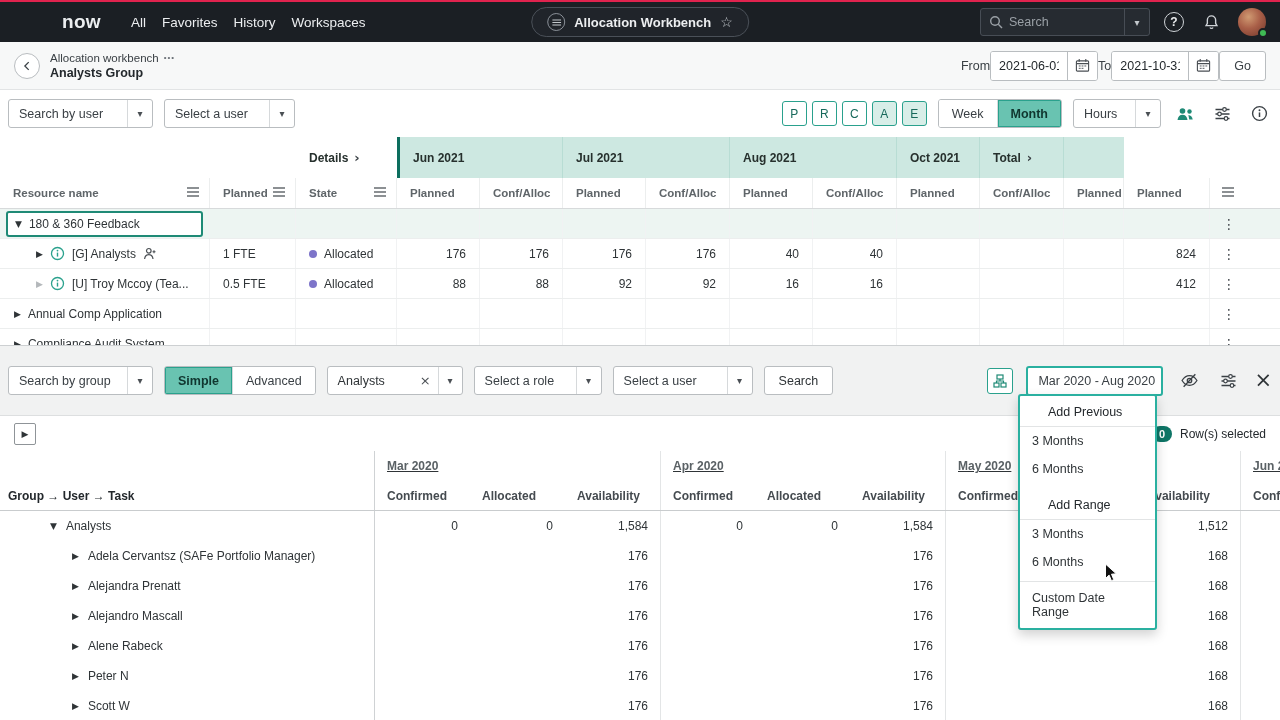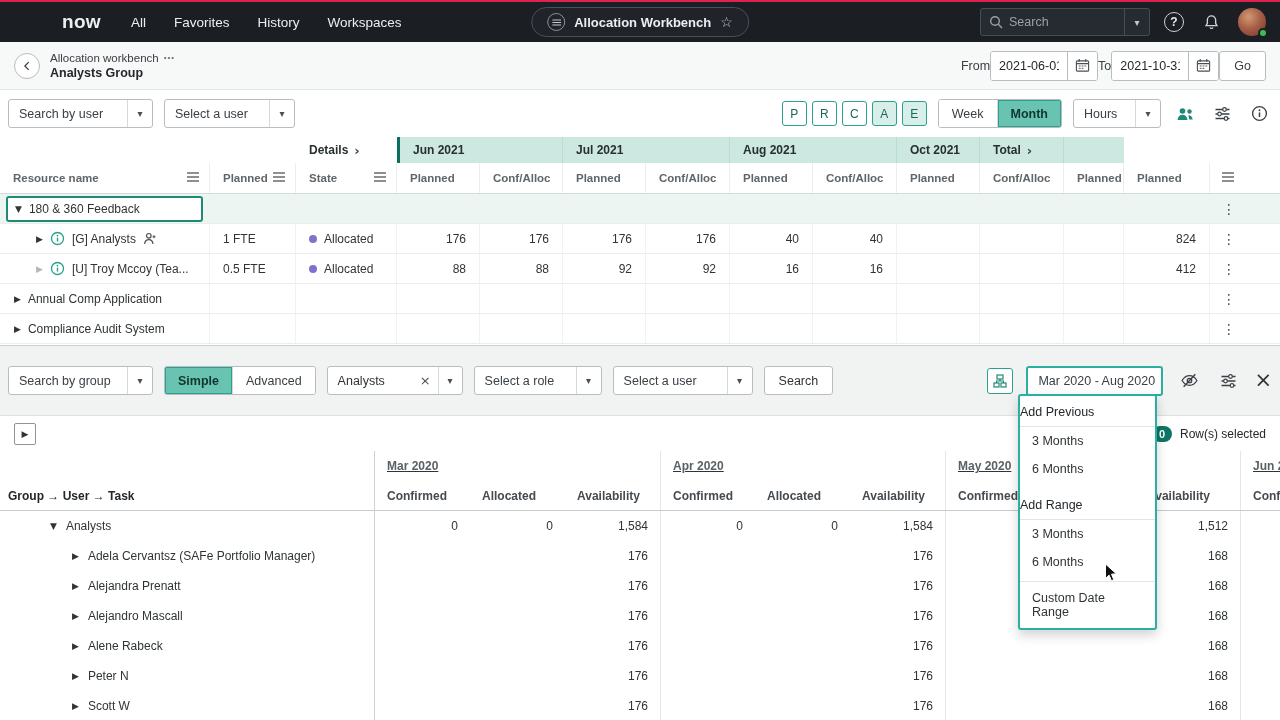--- a/index.html
+++ b/index.html
@@ -4,21 +4,21 @@
 <style>
   * { margin:0; padding:0; box-sizing:border-box; }
   html,body { width:1280px; height:720px; overflow:hidden; }
   body { font-family:"Liberation Sans","DejaVu Sans",sans-serif; font-size:12.5px; color:#2f3437; background:#fff; position:relative; }
   .glyph { font-family:"DejaVu Sans",sans-serif; }
 
   
   .redline { height:2px; background:#e0234e; }
   .topnav { height:40px; background:#1b1f24; color:#eceef0; display:flex; align-items:center; padding:0 14px; position:relative; }
   .logo { font-weight:bold; font-size:19px; margin-right:30px; letter-spacing:.3px;margin-left:48px; }
-  .nav-menus { display:flex; gap:28px; font-size:13.5px; }
+  .nav-menus { display:flex; gap:16px; font-size:13.5px; }
   .nav-item { cursor:default; }
   .title-pill { position:absolute; left:50%; top:5px; transform:translateX(-50%); height:30px; display:flex; align-items:center; gap:9px; border:1px solid #4a5058; border-radius:16px; padding:0 15px; background:#20242a; }
   .pill-circle { width:18px; height:18px; border:1px solid #8a9098; border-radius:50%; display:flex; align-items:center; justify-content:center; }
   .pill-title { font-weight:bold; font-size:13px; white-space:nowrap; }
   .pill-star { color:#c3c8cc; font-size:14px; }
   .nav-right { margin-left:auto; display:flex; align-items:center; gap:14px; }
   .nav-search { display:flex; align-items:center; height:28px; width:170px; background:#262b31; border:1px solid #474d55; border-radius:3px; overflow:hidden; }
   .nav-search svg { margin:0 6px 0 8px; flex:0 0 auto; }
   .nav-search input { flex:1; min-width:0; background:transparent; border:0; outline:none; color:#e8eaec; font-size:12.5px; font-family:inherit; }
   .nav-search input::placeholder { color:#9aa0a6; }
@@ -52,21 +52,21 @@
   .filterbar1 { position:absolute; top:90px; left:0; right:0; height:47px; background:#fff; display:flex; align-items:center; padding:0 8px; gap:11px; }
   .fb1-right { margin-left:auto; display:flex; align-items:center; gap:11px; }
   .letters { display:flex; gap:5px; }
   .letter { width:25px; height:25px; border:1px solid #2aa18d; border-radius:3px; background:#fff; color:#17695b; font-size:12px; display:flex; align-items:center; justify-content:center; }
   .letter.fill { background:#d8eee8; }
   .icbtn { width:26px; height:26px; display:flex; align-items:center; justify-content:center; }
 
   
   .toptable { position:absolute; top:137px; left:0; right:0; height:208px; font-size:12px; background:#fff; }
   .tt-grid { display:grid; grid-template-columns:210px 86px 101px 83px 83px 83px 84px 83px 84px 83px 84px 60px 86px 1fr; }
-  .tt-group { height:26px; }
+  .tt-group { height:41px; }
   .tt-group > div { display:flex; align-items:center; }
   .gcell { font-weight:bold; font-size:12px; color:#26302d; padding-left:13px; white-space:nowrap; }
   .teal { background:#cde8e1; border-right:1px solid #b8ddd4; }
   .teal:last-child { border-right:0; }
   .jun-start { border-left:3px solid #0c6e5e; }
   .chev { color:#3a4045; margin-left:6px; font-size:13px; }
   .tt-head { height:31px; border-bottom:1px solid #d7dadb; }
   .tt-head > div { display:flex; align-items:center; padding:0 10px 0 13px; font-weight:bold; font-size:11.5px; color:#5f6569; border-right:1px solid #eceeee; white-space:nowrap; overflow:hidden; }
   .hmenu { margin-left:auto; flex:0 0 auto; }
   .tt-row { height:30px; border-bottom:1px solid #eceeee; }
@@ -111,21 +111,21 @@
   .gstart { border-left:1px solid #e3e5e6; }
   .bt-row { height:30px; }
   .bt-row > div { display:flex; align-items:center; justify-content:flex-end; padding-right:12px; white-space:nowrap; overflow:hidden; color:#2f3437; }
   .bt-row > .tree { justify-content:flex-start; padding-right:0; gap:9px; }
   .bt-head .treehead { color:#23282c; padding-left:8px; }
   .pl1 { padding-left:50px !important; }
   .pl2 { padding-left:72px !important; }
 
   
   .dd-menu { position:absolute; left:1018px; top:394px; width:139px; background:#fff; border:2px solid #2ab0a0; border-radius:3px; box-shadow:0 5px 12px rgba(0,0,0,.18); z-index:60; font-size:12.5px; color:#2f3437; }
-  .dd-h { padding:9px 0 7px; color:#23282c; border-bottom:1px solid #e2e4e5; }
+  .dd-h { padding:9px 28px 7px; color:#23282c; border-bottom:1px solid #e2e4e5; }
   .dd-h.second { margin-top:6px; }
   .dd-i { padding:7px 12px; }
   .dd-custom { padding:9px 12px; border-top:1px solid #e2e4e5; margin-top:5px; }
 
   .cursor { position:absolute; left:1104px; top:563px; z-index:99; }
 </style>
 </head>
 <body>
 
 <div>

